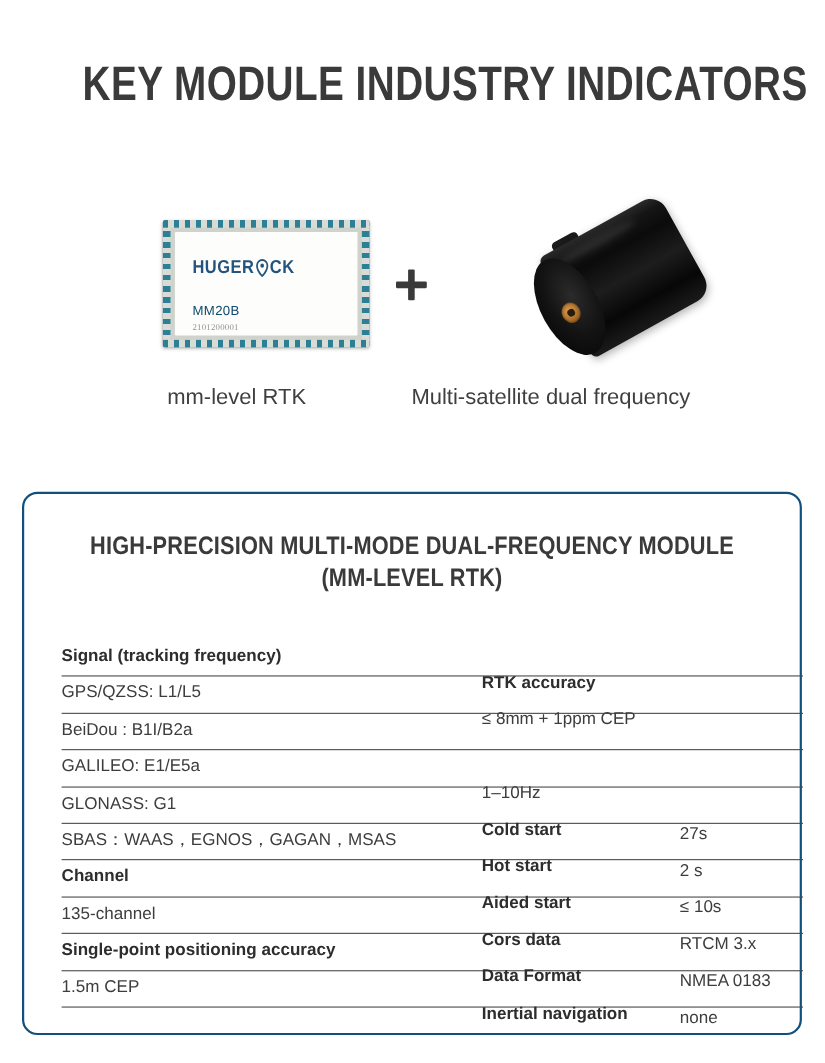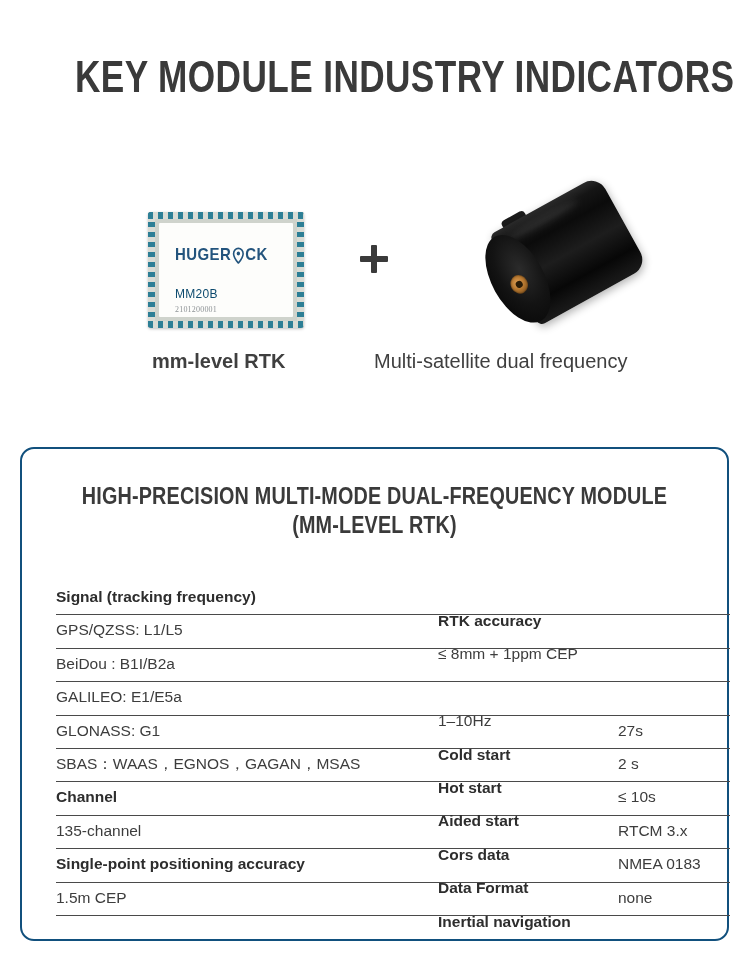--- a/index.html
+++ b/index.html
@@ -39,22 +39,22 @@
     top: 188px;
     left: 0;
     width: 750px;
     height: 200px;
   }
 
   
   .module-wrap {
     position: absolute;
     left: 148px;
-    top: 24px;
-    width: 156px;
+    top: 12px;
+    width: 188px;
     height: 116px;
   }
   .module-pcb {
     position: absolute;
     inset: 0;
     background: #8a9596;
     border-radius: 3px;
     box-shadow: 0 1px 3px rgba(0,0,0,0.25);
     overflow: hidden;
   }
@@ -193,21 +193,21 @@
   }
 
   
   .hero-caption {
     position: absolute;
     font-size: 20px;
     color: #3f3f3f;
     font-weight: normal;
     white-space: nowrap;
   }
-  .caption-left  { left: 152px; top: 350px; font-weight: bold; }
+  .caption-left  { left: 152px; top: 350px; }
   .caption-right { left: 374px; top: 350px; }
 
   
   .spec-card {
     position: absolute;
     left: 20px;
     top: 447px;
     width: 709px;
     height: 494px;
     border: 2px solid #11507d;
@@ -249,21 +249,21 @@
     font-size: 15.5px;
     line-height: 22px;
     padding-top: 4px;
     color: #3d3d3d;
     white-space: nowrap;
     overflow: hidden;
   }
   .cell.b { font-weight: bold; color: #2d2d2d; }
   .col-a { width: 382px; }
   .col-b { width: 180px; margin-top: 24px; }
-  .col-c { width: 112px; }
+  .col-c { width: 112px; margin-top: 28px; }
 </style>
 </head>
 <body>
 
 <div class="page-title">KEY MODULE INDUSTRY INDICATORS</div>
 
 <div class="hero">
 
   <div class="module-wrap">
     <div class="module-pcb">

